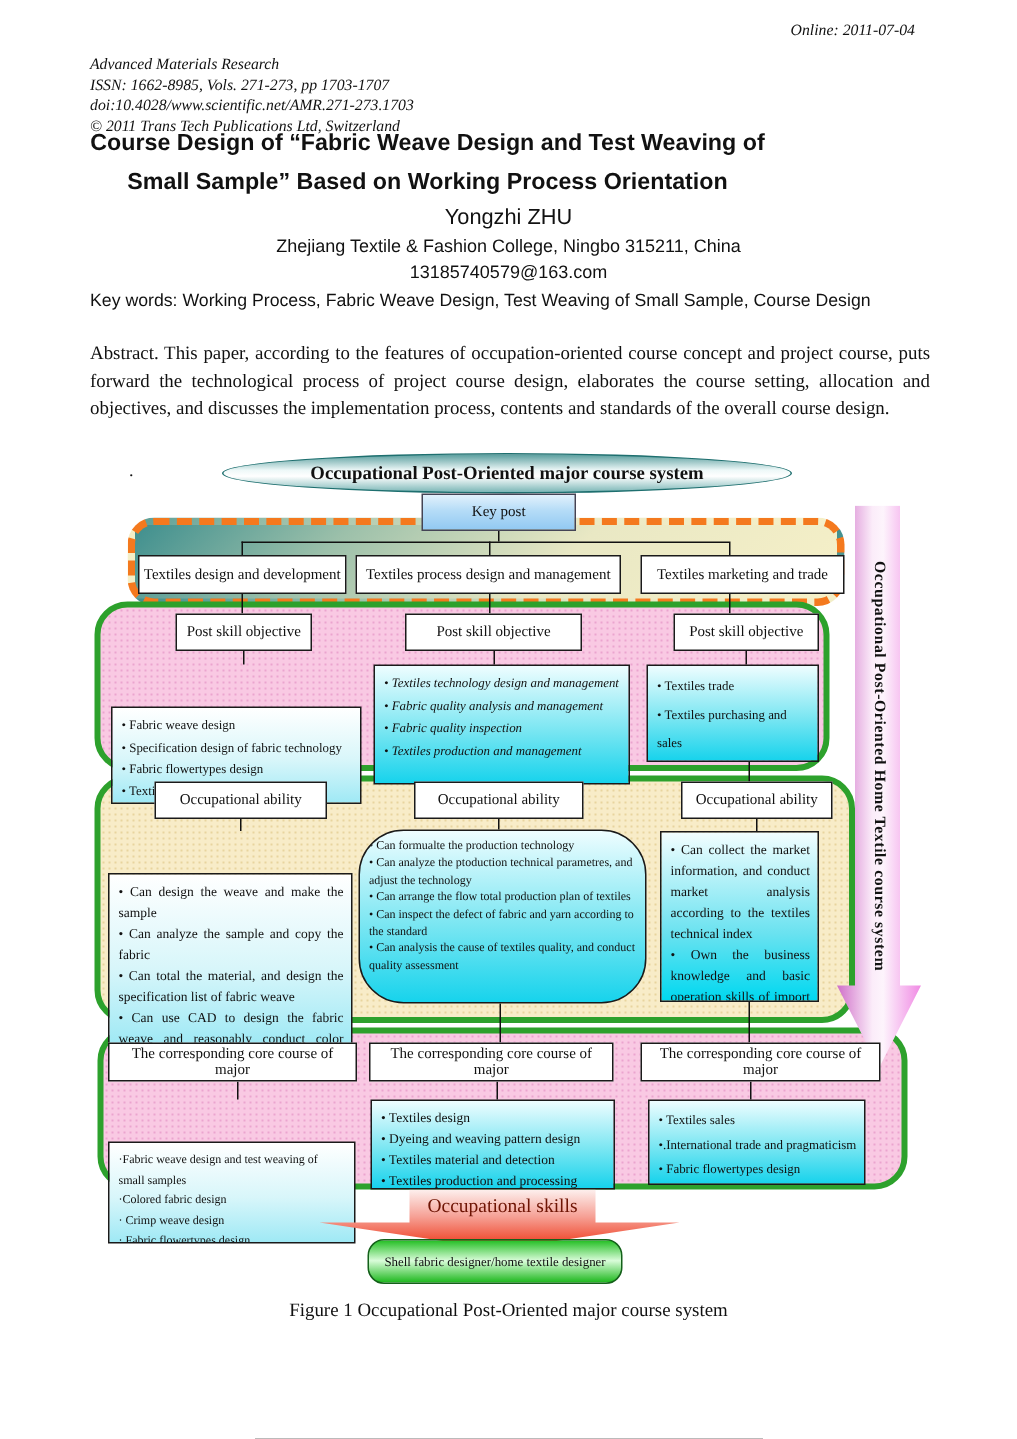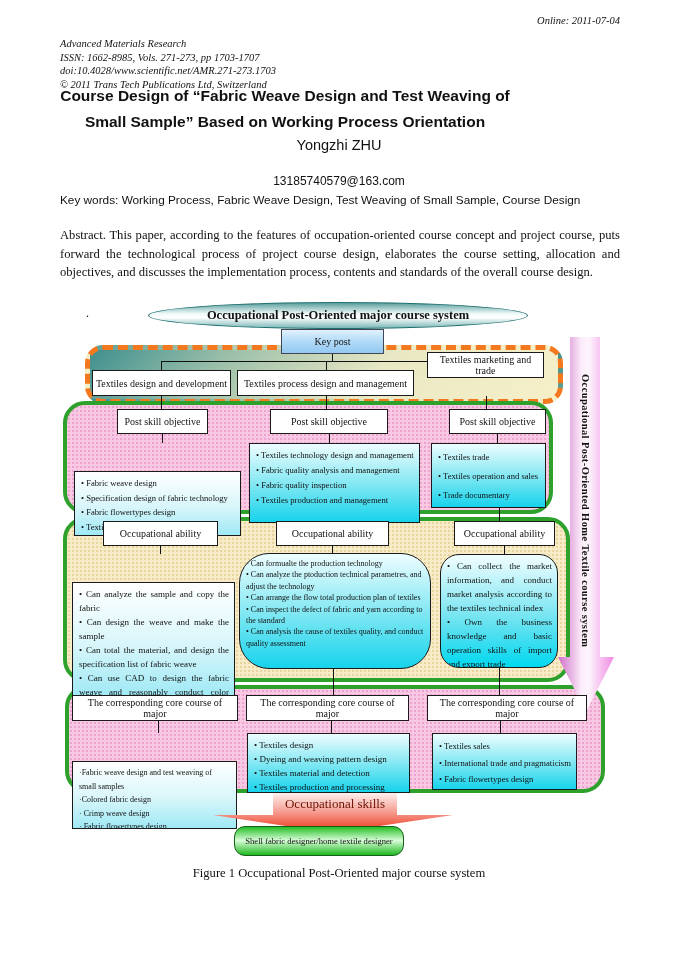--- a/index.html
+++ b/index.html
@@ -34,27 +34,28 @@
 <body>
 
 <div id="page">
 
   <div class="hdr" style="left:60px; top:14px;margin-top:23px;">
     <div>Advanced Materials Research</div>
     <div>ISSN: 1662-8985, Vols. 271-273, pp 1703-1707</div>
     <div>doi:10.4028/www.scientific.net/AMR.271-273.1703</div>
     <div>© 2011 Trans Tech Publications Ltd, Switzerland</div>
   </div>
-  <div class="hdr" style="right:58px; top:14px;">Online: 2011-07-04</div>
+  <div class="hdr" style="right:68px; top:14px;">Online: 2011-07-04</div>
 
   <div class="title" style="top:83px;">
     <div>Course Design of “Fabric Weave Design and Test Weaving of</div>
     <div>Small Sample” Based on Working Process Orientation</div>
   </div>
   <div class="fm" style="top:137px; font-size:14.5px;">Yongzhi ZHU</div>
+  <div class="fm" style="top:157px; font-size:12px;">Zhejiang Textile  &amp;  Fashion College, Ningbo 315211, China</div>
   <div class="fm" style="top:174px; font-size:12px;">13185740579@163.com</div>
 
   <div class="para kw" style="top:192px;"><b class="inl">Key words:</b><span> Working Process, Fabric Weave Design, Test Weaving of Small Sample, Course Design</span></div>
   <div class="para abs" style="top:226px;"><b class="inl">Abstract.</b><span> This paper, according to the features of occupation-oriented course concept and project course, puts forward the technological process of project course design, elaborates the course setting, allocation and objectives, and discusses the implementation process, contents and standards of the overall course design.</span></div>
 
   <div style="position:absolute; left:86px; top:306px; font-size:12px;">.</div>
 
   <div style="position:absolute; left:85px; top:345px; width:478px; height:59px; border:5px dashed #f4791e; border-radius:18px; box-sizing:border-box; background:linear-gradient(135deg,#3f8f8e 0%,#9cc0aa 28%,#e9e8c4 60%,#f6f0c8 100%);"></div>
 
   <div class="sect pinkbg" style="left:63px; top:401px; width:490px; height:113px;"></div>
@@ -88,62 +89,62 @@
   <div class="vln" style="left:158px; top:721px; height:12px;"></div>
   <div class="vln" style="left:331px; top:721px; height:12px;"></div>
   <div class="vln" style="left:500px; top:721px; height:12px;"></div>
 
   <div style="position:absolute; left:148px; top:302px; width:380px; height:27px; border:1.5px solid #1e6f6f; border-radius:50%; box-sizing:border-box; background:linear-gradient(180deg,#5a9e9e 0%,#eef8f8 42%,#ffffff 58%,#7cb7b7 100%); display:flex; align-items:center; justify-content:center; font-weight:bold; font-size:12.5px;">Occupational Post-Oriented major course system</div>
 
   <div class="box" style="left:281px; top:329px; width:103px; height:25px; background:linear-gradient(180deg,#e2f1fc 0%,#b5dcf7 45%,#92c9f2 100%); border-color:#445;">Key post</div>
 
   <div class="box" style="left:92px;  top:370px; width:139px; height:26px;">Textiles design and development</div>
   <div class="box" style="left:237px; top:370px; width:177px; height:26px;">Textiles process design and management</div>
-  <div class="box" style="left:427px; top:352px; width:117px; height:26px;">Textiles marketing and trade</div>
+  <div class="box" style="left:427px; top:370px; width:136px; height:26px;">Textiles marketing and trade</div>
 
   <div class="box" style="left:117px; top:409px; width:91px;  height:25px;">Post skill objective</div>
   <div class="box" style="left:270px; top:409px; width:118px; height:25px;">Post skill objective</div>
   <div class="box" style="left:449px; top:409px; width:97px;  height:25px;">Post skill objective</div>
 
   <div class="listbox cyanA" style="left:74px;  top:443px; width:167px; height:65px; font-size:8.6px; line-height:14.5px;">
       <div class="li">• Fabric weave design</div>
       <div class="li">• Specification design of fabric technology</div>
       <div class="li">• Fabric flowertypes design</div>
       <div class="li">• Textiles style design</div>
     </div>
-  <div class="listbox cyanB" style="left:249px; top:443px; width:171px; height:80px; font-size:8.6px; line-height:15px;">
+  <div class="listbox cyanB" style="left:249px; top:443px; width:171px; height:80px; font-size:8.6px; line-height:15px;font-style:italic;">
       <div class="li">• Textiles technology design and management</div>
       <div class="li">• Fabric quality analysis and management</div>
       <div class="li">• Fabric quality inspection</div>
       <div class="li">• Textiles production and management</div>
     </div>
   <div class="listbox cyanB" style="left:431px; top:443px; width:115px; height:65px; font-size:8.6px; line-height:19px;">
       <div class="li">• Textiles trade</div>
-      <div class="li">• Textiles operation and sales</div>
+      <div class="li">• Textiles purchasing and sales</div>
       <div class="li">• Trade documentary</div>
     </div>
 
   <div class="box" style="left:103px; top:521px; width:115px; height:25px;">Occupational ability</div>
   <div class="box" style="left:276px; top:521px; width:113px; height:25px;">Occupational ability</div>
   <div class="box" style="left:454px; top:521px; width:101px; height:25px;">Occupational ability</div>
 
   <div class="listbox cyanA" style="left:72px;  top:554px; width:163px; height:115px; font-size:9px;  line-height:14px; text-align:justify;">
+      <div class="li">• Can design the weave and make the sample</div>
       <div class="li">• Can analyze the sample and copy the fabric</div>
-      <div class="li">• Can design the weave and make the sample</div>
       <div class="li">• Can total the material, and design the specification list of fabric weave</div>
       <div class="li">• Can use CAD to design the fabric weave and reasonably conduct color combination</div>
     </div>
   <div class="listbox cyanB" style="left:239px; top:553px; width:192px; height:116px; font-size:8px;  line-height:11.4px;border-radius:30px;">
       <div class="li">• Can formualte the production technology</div>
       <div class="li">• Can analyze the ptoduction technical parametres, and adjust the technology</div>
       <div class="li">• Can arrange the flow total production plan of textiles</div>
       <div class="li">• Can inspect the defect of fabric and yarn according to the standard</div>
       <div class="li">• Can analysis the cause of textiles quality, and conduct quality assessment</div>
     </div>
-  <div class="listbox cyanC" style="left:440px; top:554px; width:118px; height:114px; font-size:9px;  line-height:14px; text-align:justify;border-radius:19px;">
+  <div class="listbox cyanC" style="left:440px; top:554px; width:106px; height:114px; font-size:9px;  line-height:14px; text-align:justify;">
       <div class="li">• Can collect the market information, and conduct market analysis according to the textiles technical index</div>
       <div class="li">• Own the business knowledge and basic operation skills of import and export trade</div>
     </div>
 
   <div class="box" style="left:72px;  top:695px; width:166px; height:26px;">The corresponding core course of major</div>
   <div class="box" style="left:246px; top:695px; width:163px; height:26px;">The corresponding core course of major</div>
   <div class="box" style="left:427px; top:695px; width:160px; height:26px;">The corresponding core course of major</div>
 
   <div class="listbox cyanA" style="left:72px;  top:733px; width:165px; height:68px; font-size:8px;   line-height:13.5px;">
       <div class="li">·Fabric weave design and test weaving of small samples</div>
@@ -160,17 +161,17 @@
   <div class="listbox cyanB" style="left:432px; top:733px; width:145px; height:57px; font-size:8.6px; line-height:16.5px;">
       <div class="li">• Textiles sales</div>
       <div class="li">•.International trade and pragmaticism</div>
       <div class="li">• Fabric flowertypes design</div>
     </div>
 
   <div style="position:absolute; left:213px; top:793px; width:240px; height:40px; background:linear-gradient(180deg,#fdf0ee 0%,#f6a196 45%,#ee3a1c 95%); clip-path:polygon(60px 0,184px 0,184px 22px,240px 22px,120px 40px,0 22px,60px 22px); filter:drop-shadow(1px 1px 0 #555);">
     <div style="position:absolute; left:60px; top:0; width:124px; height:22px; text-align:center; line-height:21px; font-size:13px; color:#6e1404;">Occupational skills</div>
   </div>
 
-  <div style="position:absolute; left:234px; top:826px; width:170px; height:30px; border:1.5px solid #14601a; border-radius:11px; box-sizing:border-box; background:linear-gradient(180deg,#25bf25 0%,#d9fcd9 48%,#1db81d 100%); display:flex; align-items:center; justify-content:center; font-size:8.6px;text-align:center;">Shell fabric designer/home textile designer</div>
+  <div style="position:absolute; left:245px; top:826px; width:170px; height:30px; border:1.5px solid #14601a; border-radius:11px; box-sizing:border-box; background:linear-gradient(180deg,#25bf25 0%,#d9fcd9 48%,#1db81d 100%); display:flex; align-items:center; justify-content:center; font-size:8.6px;text-align:center;">Shell fabric designer/home textile designer</div>
 
   <div style="position:absolute; left:0; top:866px; width:678px; text-align:center; font-size:12.6px;">Figure 1 Occupational Post-Oriented major course system</div>
 
 </div>
 
 </body></html>

